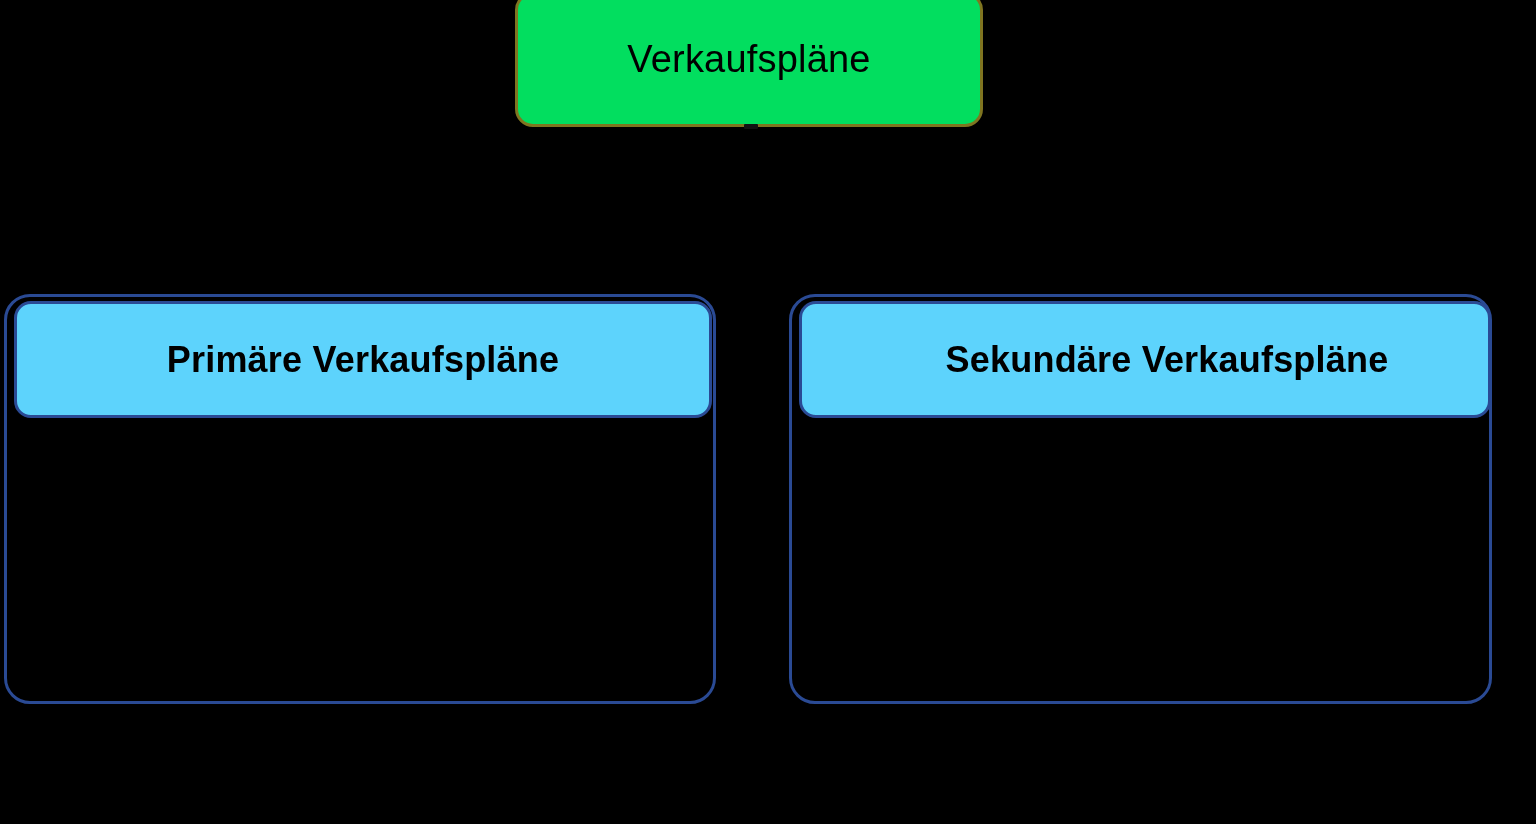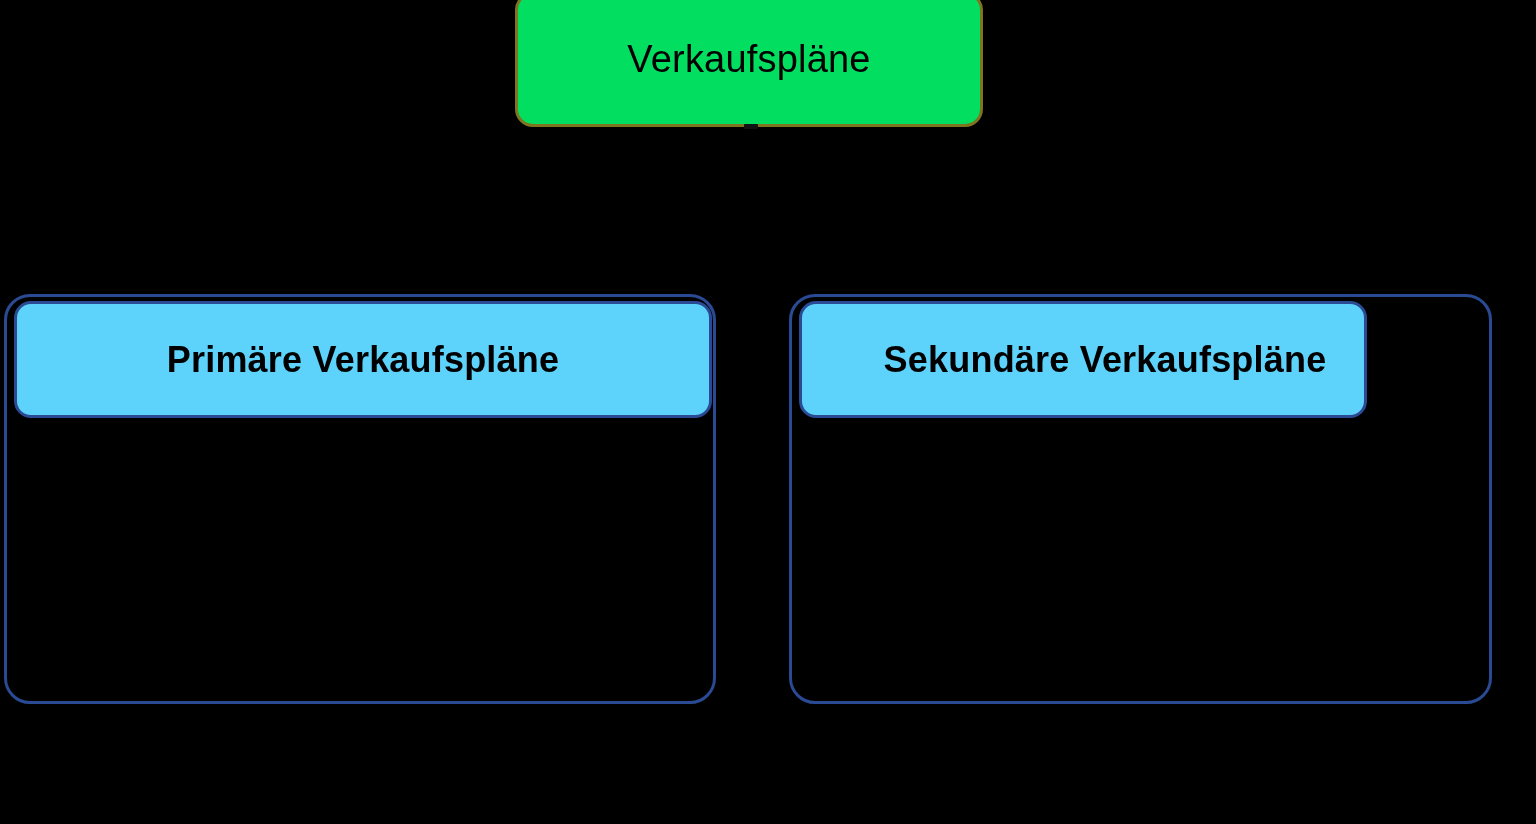--- a/index.html
+++ b/index.html
@@ -78,21 +78,21 @@
     height: 117px;
     background: #5DD3FC;
     border: 3px solid #2A4A94;
     border-radius: 17px;
     box-sizing: border-box;
     display: flex;
     align-items: center;
     justify-content: center;
   }
   .branch-left  .branch-header { width: 698px; }
-  .branch-right .branch-header { width: 568px; padding-left: 44px; }
+  .branch-right .branch-header { width: 692px; padding-left: 44px; }
 
   .branch-header-label {
     color: #000000;
     font-size: 36px;
     font-weight: bold;
     letter-spacing: 0.2px;
     line-height: 1.1;
     text-align: right;
     white-space: nowrap;
   }

